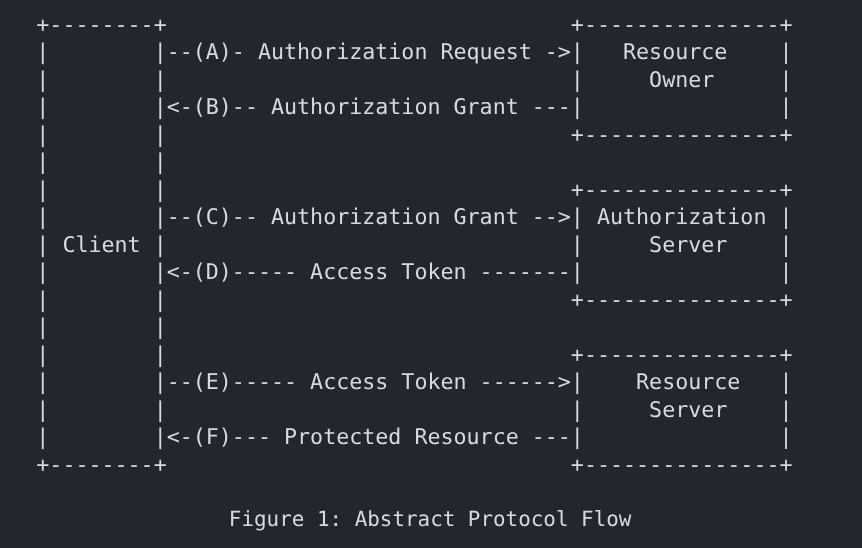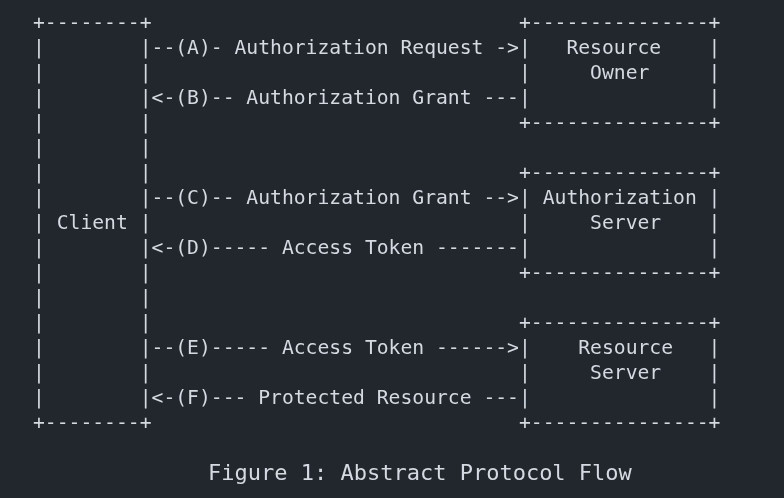--- a/index.html
+++ b/index.html
@@ -26,21 +26,21 @@
     font-size: 19.7px;
     line-height: 25px;
     color: var(--text);
     white-space: pre;
     letter-spacing: 0;
   }
   .figure-caption {
     margin: 25px 0 0 0;
     padding-left: 175px;
     font-family: "DejaVu Sans Mono", "Liberation Mono", monospace;
-    font-size: 22px;
+    font-size: 19px;
     line-height: 25px;
     color: var(--text);
     white-space: pre;
   }
 </style>
 </head>
 <body>
 
 <div class="screen">
   <pre class="ascii-art">+--------+                               +---------------+

